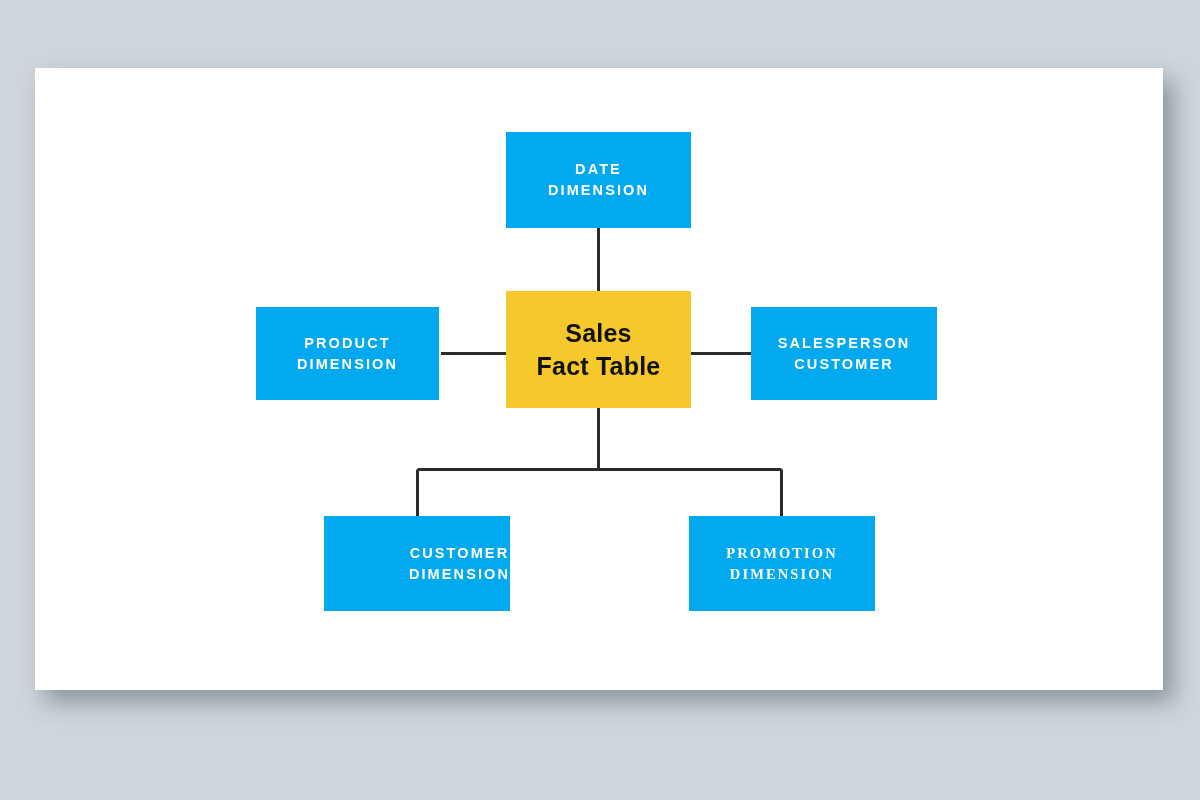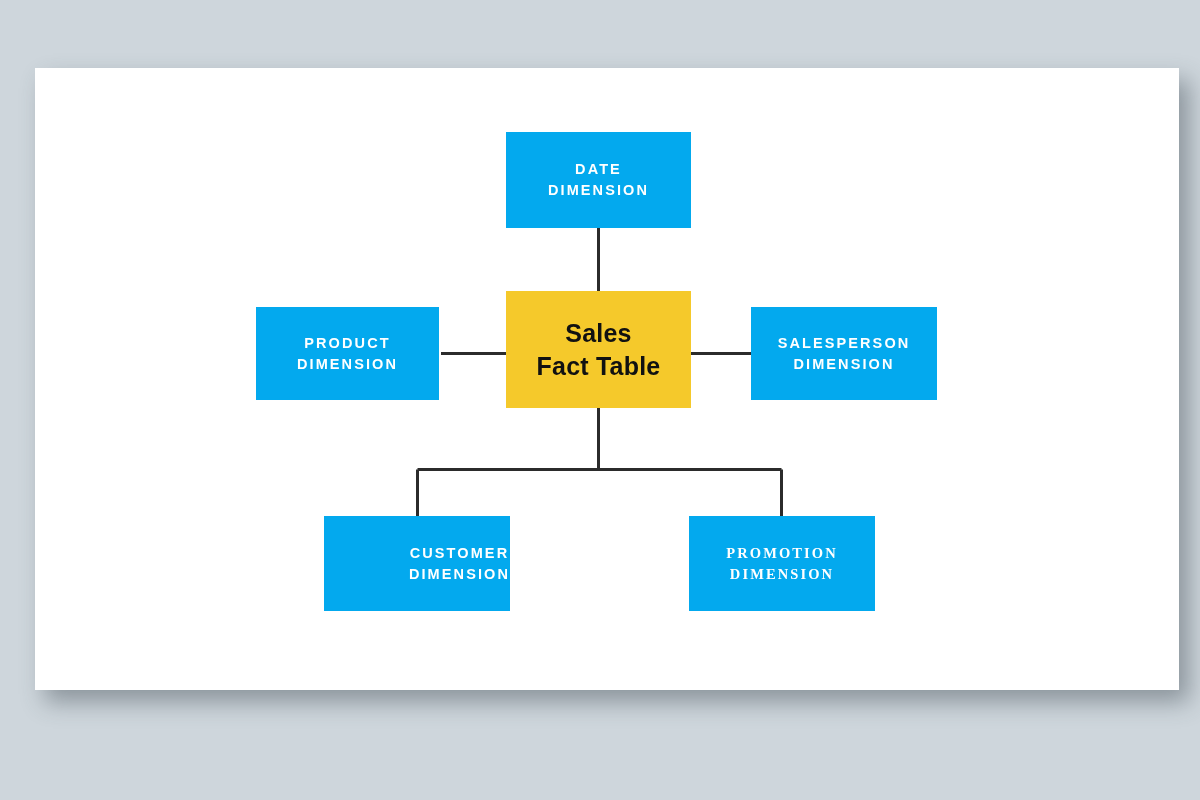--- a/index.html
+++ b/index.html
@@ -16,21 +16,20 @@
   }
 
   #slide-canvas {
     position: absolute;
     left: 35px;
     top: 68px;
     width: 1128px;
     height: 622px;
     background: #ffffff;
     box-shadow: 10px 12px 22px rgba(60, 72, 80, 0.45);
-    padding-left: 16px;
   }
 
   .diagram-layer {
     position: absolute;
     left: 0;
     top: 0;
     width: 1128px;
     height: 622px;
   }
 
@@ -119,21 +118,21 @@
 DIMENSION</span>
     </div>
 
     <div class="node node-fact" id="node-fact">
       <span class="node-label">Sales
 Fact Table</span>
     </div>
 
     <div class="node node-dimension" id="node-salesperson">
       <span class="node-label">SALESPERSON
-DIMENSION</span>
+CUSTOMER</span>
     </div>
 
     <div class="node node-dimension" id="node-customer">
       <span class="node-label">CUSTOMER
 DIMENSION</span>
     </div>
 
     <div class="node node-dimension" id="node-promotion">
       <span class="node-label">PROMOTION
 DIMENSION</span>

